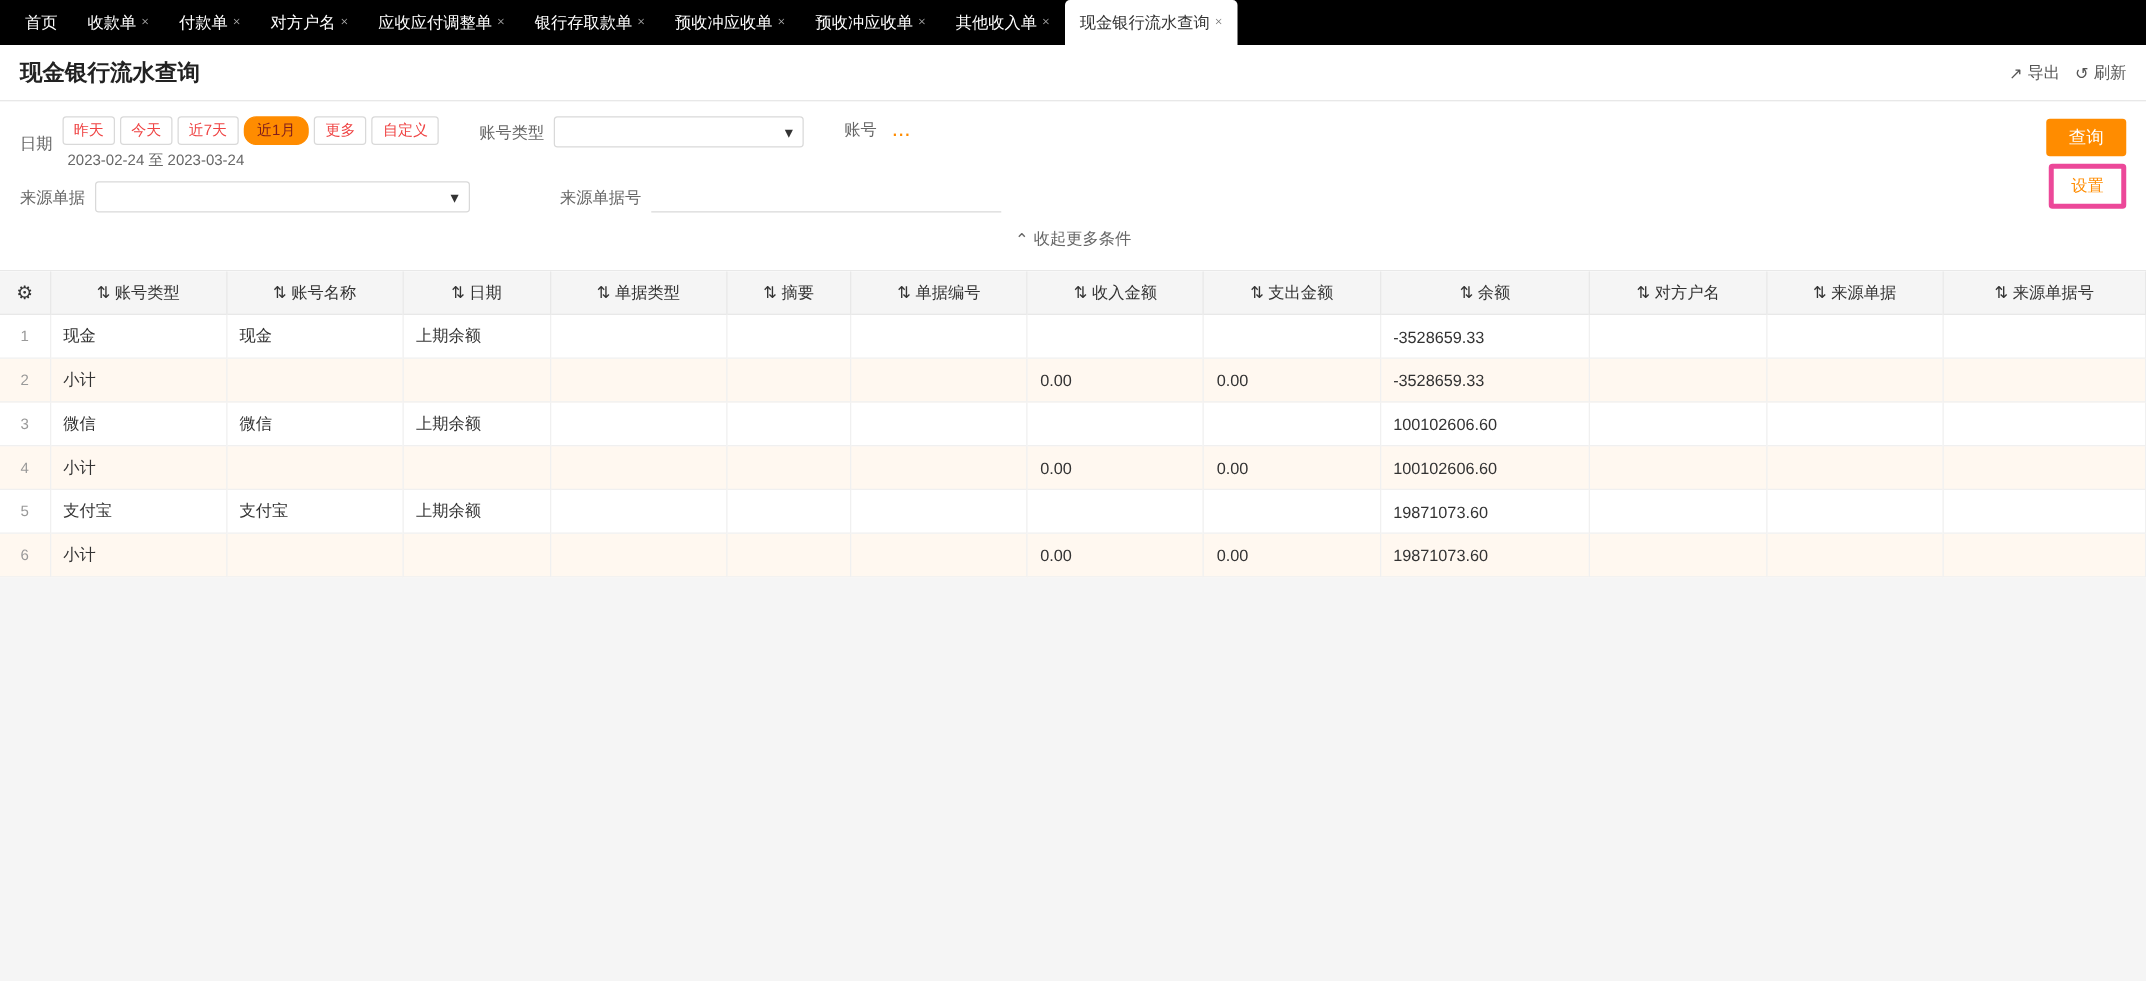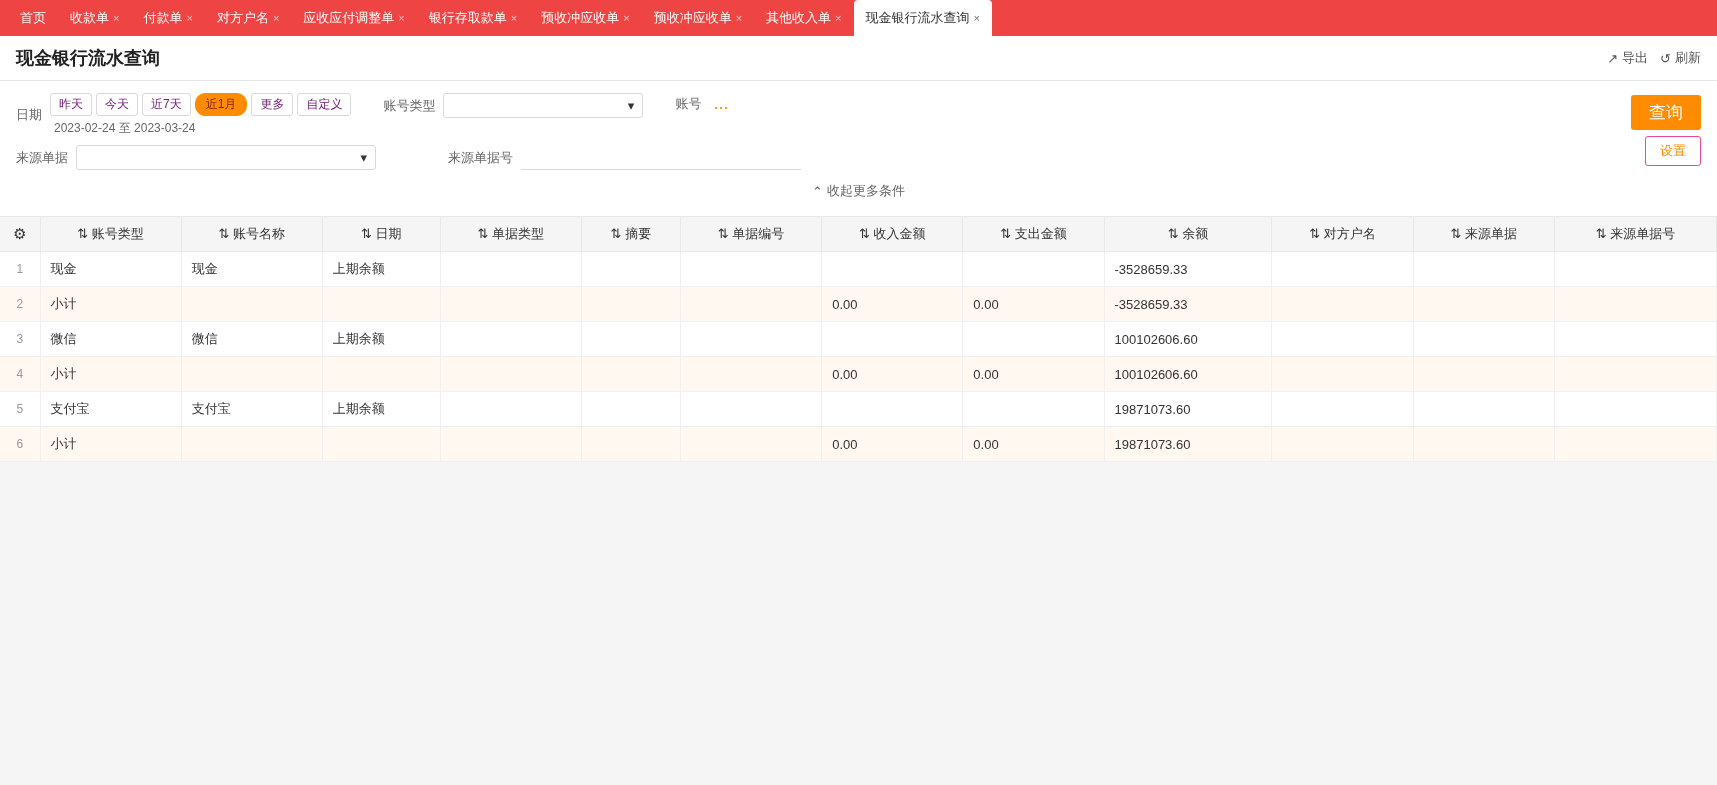--- a/index.html
+++ b/index.html
@@ -1,35 +1,36 @@
 <!DOCTYPE html>
 <html><head>
   <meta charset="utf-8">
   <style>
     * { box-sizing: border-box; margin: 0; padding: 0; }
     body { font-family: 'Microsoft YaHei', Arial, sans-serif; font-size: 13px; background: #f5f5f5; color: #333; }
 
     
     .top-nav {
-      background: #ef4444;
+      background: #000000;
       display: flex;
       align-items: flex-end;
       height: 36px;
       padding: 0 8px;
       overflow: hidden;
     }
     .nav-item {
       color: #fff;
       padding: 0 12px;
       height: 36px;
       display: flex;
       align-items: center;
       cursor: pointer;
       white-space: nowrap;
       font-size: 13px;
+      font-family: Liberation Serif, serif;
     }
     .nav-item.active {
       background: #fff;
       color: #333;
       border-radius: 4px 4px 0 0;
     }
     .nav-item .close-btn {
       margin-left: 4px;
       font-size: 11px;
       opacity: 0.7;
@@ -88,21 +89,21 @@
       align-items: center;
       gap: 4px;
     }
     .date-btn {
       padding: 2px 8px;
       border: 1px solid #d9d9d9;
       border-radius: 3px;
       cursor: pointer;
       font-size: 12px;
       background: #fff;
-      color: #701a75;
+      color: #ef4444;
     }
     .date-btn.active {
       background: #ff8c00;
       border-color: #ff8c00;
       color: #7f1d1d;
       border-radius: 10px;
       padding: 2px 10px;
     }
     .date-range {
       font-size: 12px;
@@ -137,27 +138,27 @@
       font-size: 18px;
       cursor: pointer;
       padding: 0 4px;
     }
     .query-btn {
       background: #ff8c00;
       color: #fff;
       border: none;
       border-radius: 3px;
       padding: 6px 18px;
-      font-size: 17px;
+      font-size: 14px;
       cursor: pointer;
     }
     .settings-btn {
       background: #fff;
       color: #ff8c00;
-      border: 1px solid #ec4899;
+      border: 4px solid #ec4899;
       border-radius: 3px;
       padding: 5px 14px;
       font-size: 13px;
       cursor: pointer;
     }
     .collapse-btn {
       display: flex;
       align-items: center;
       justify-content: center;
       color: #666;

